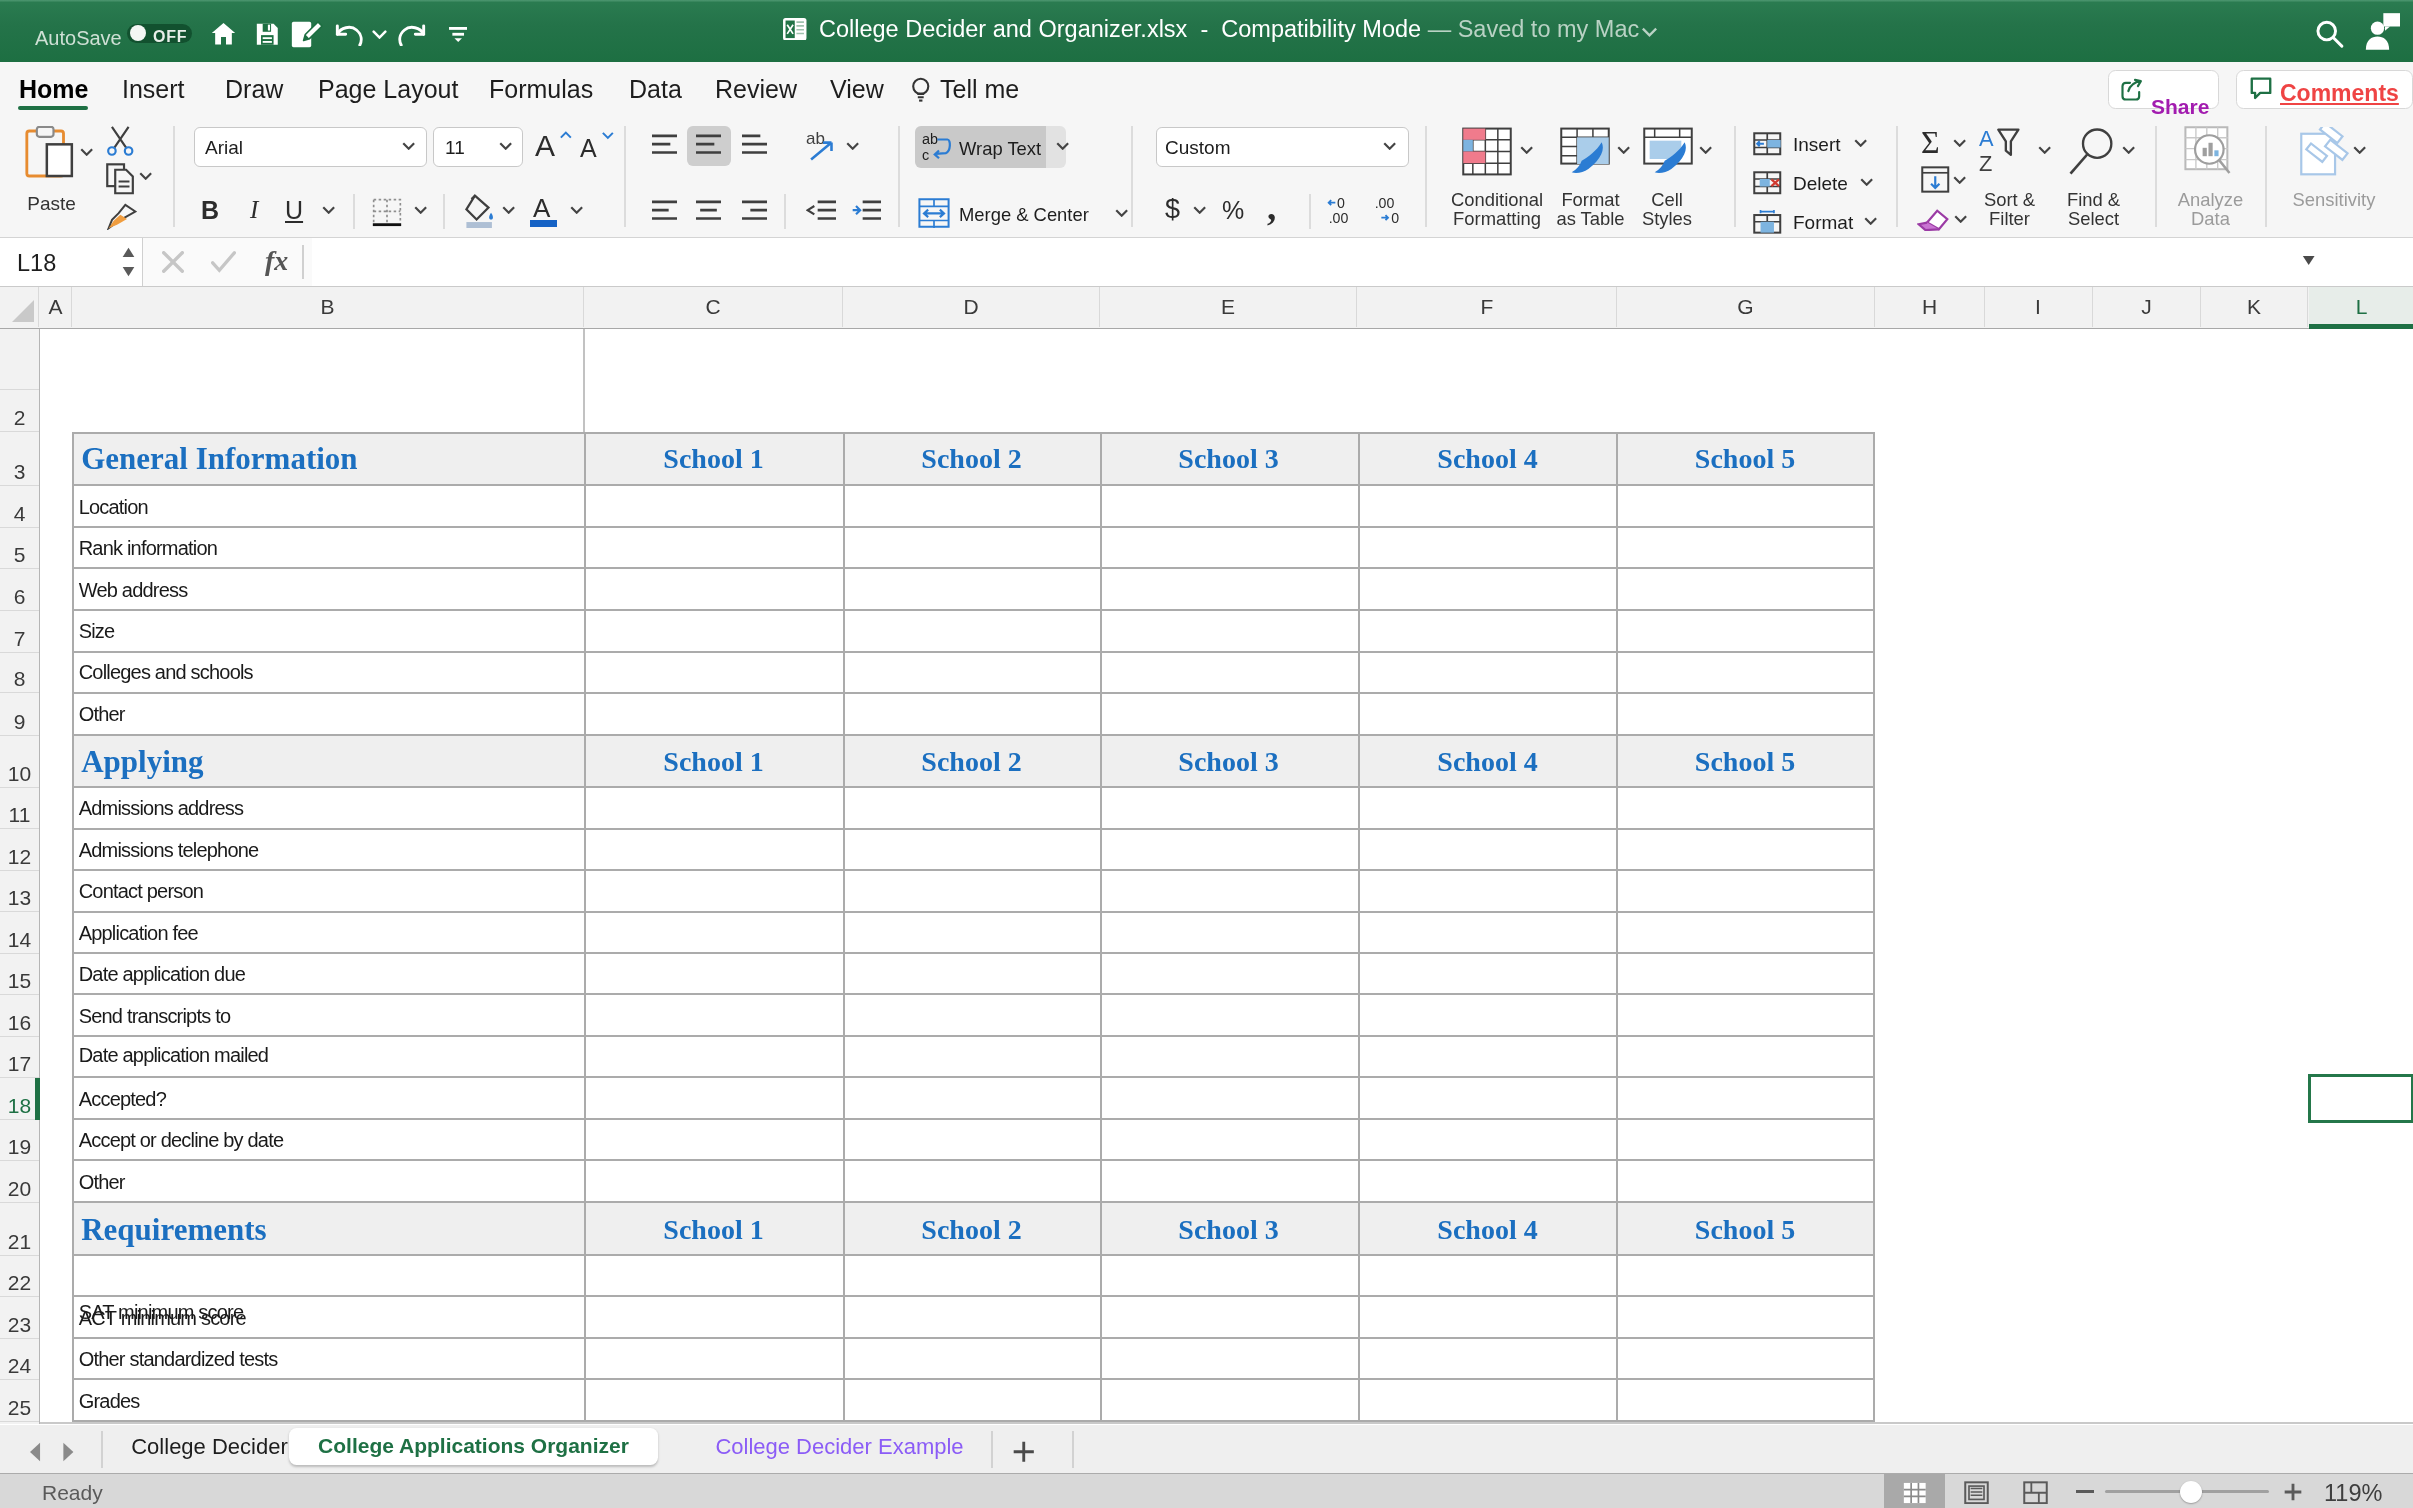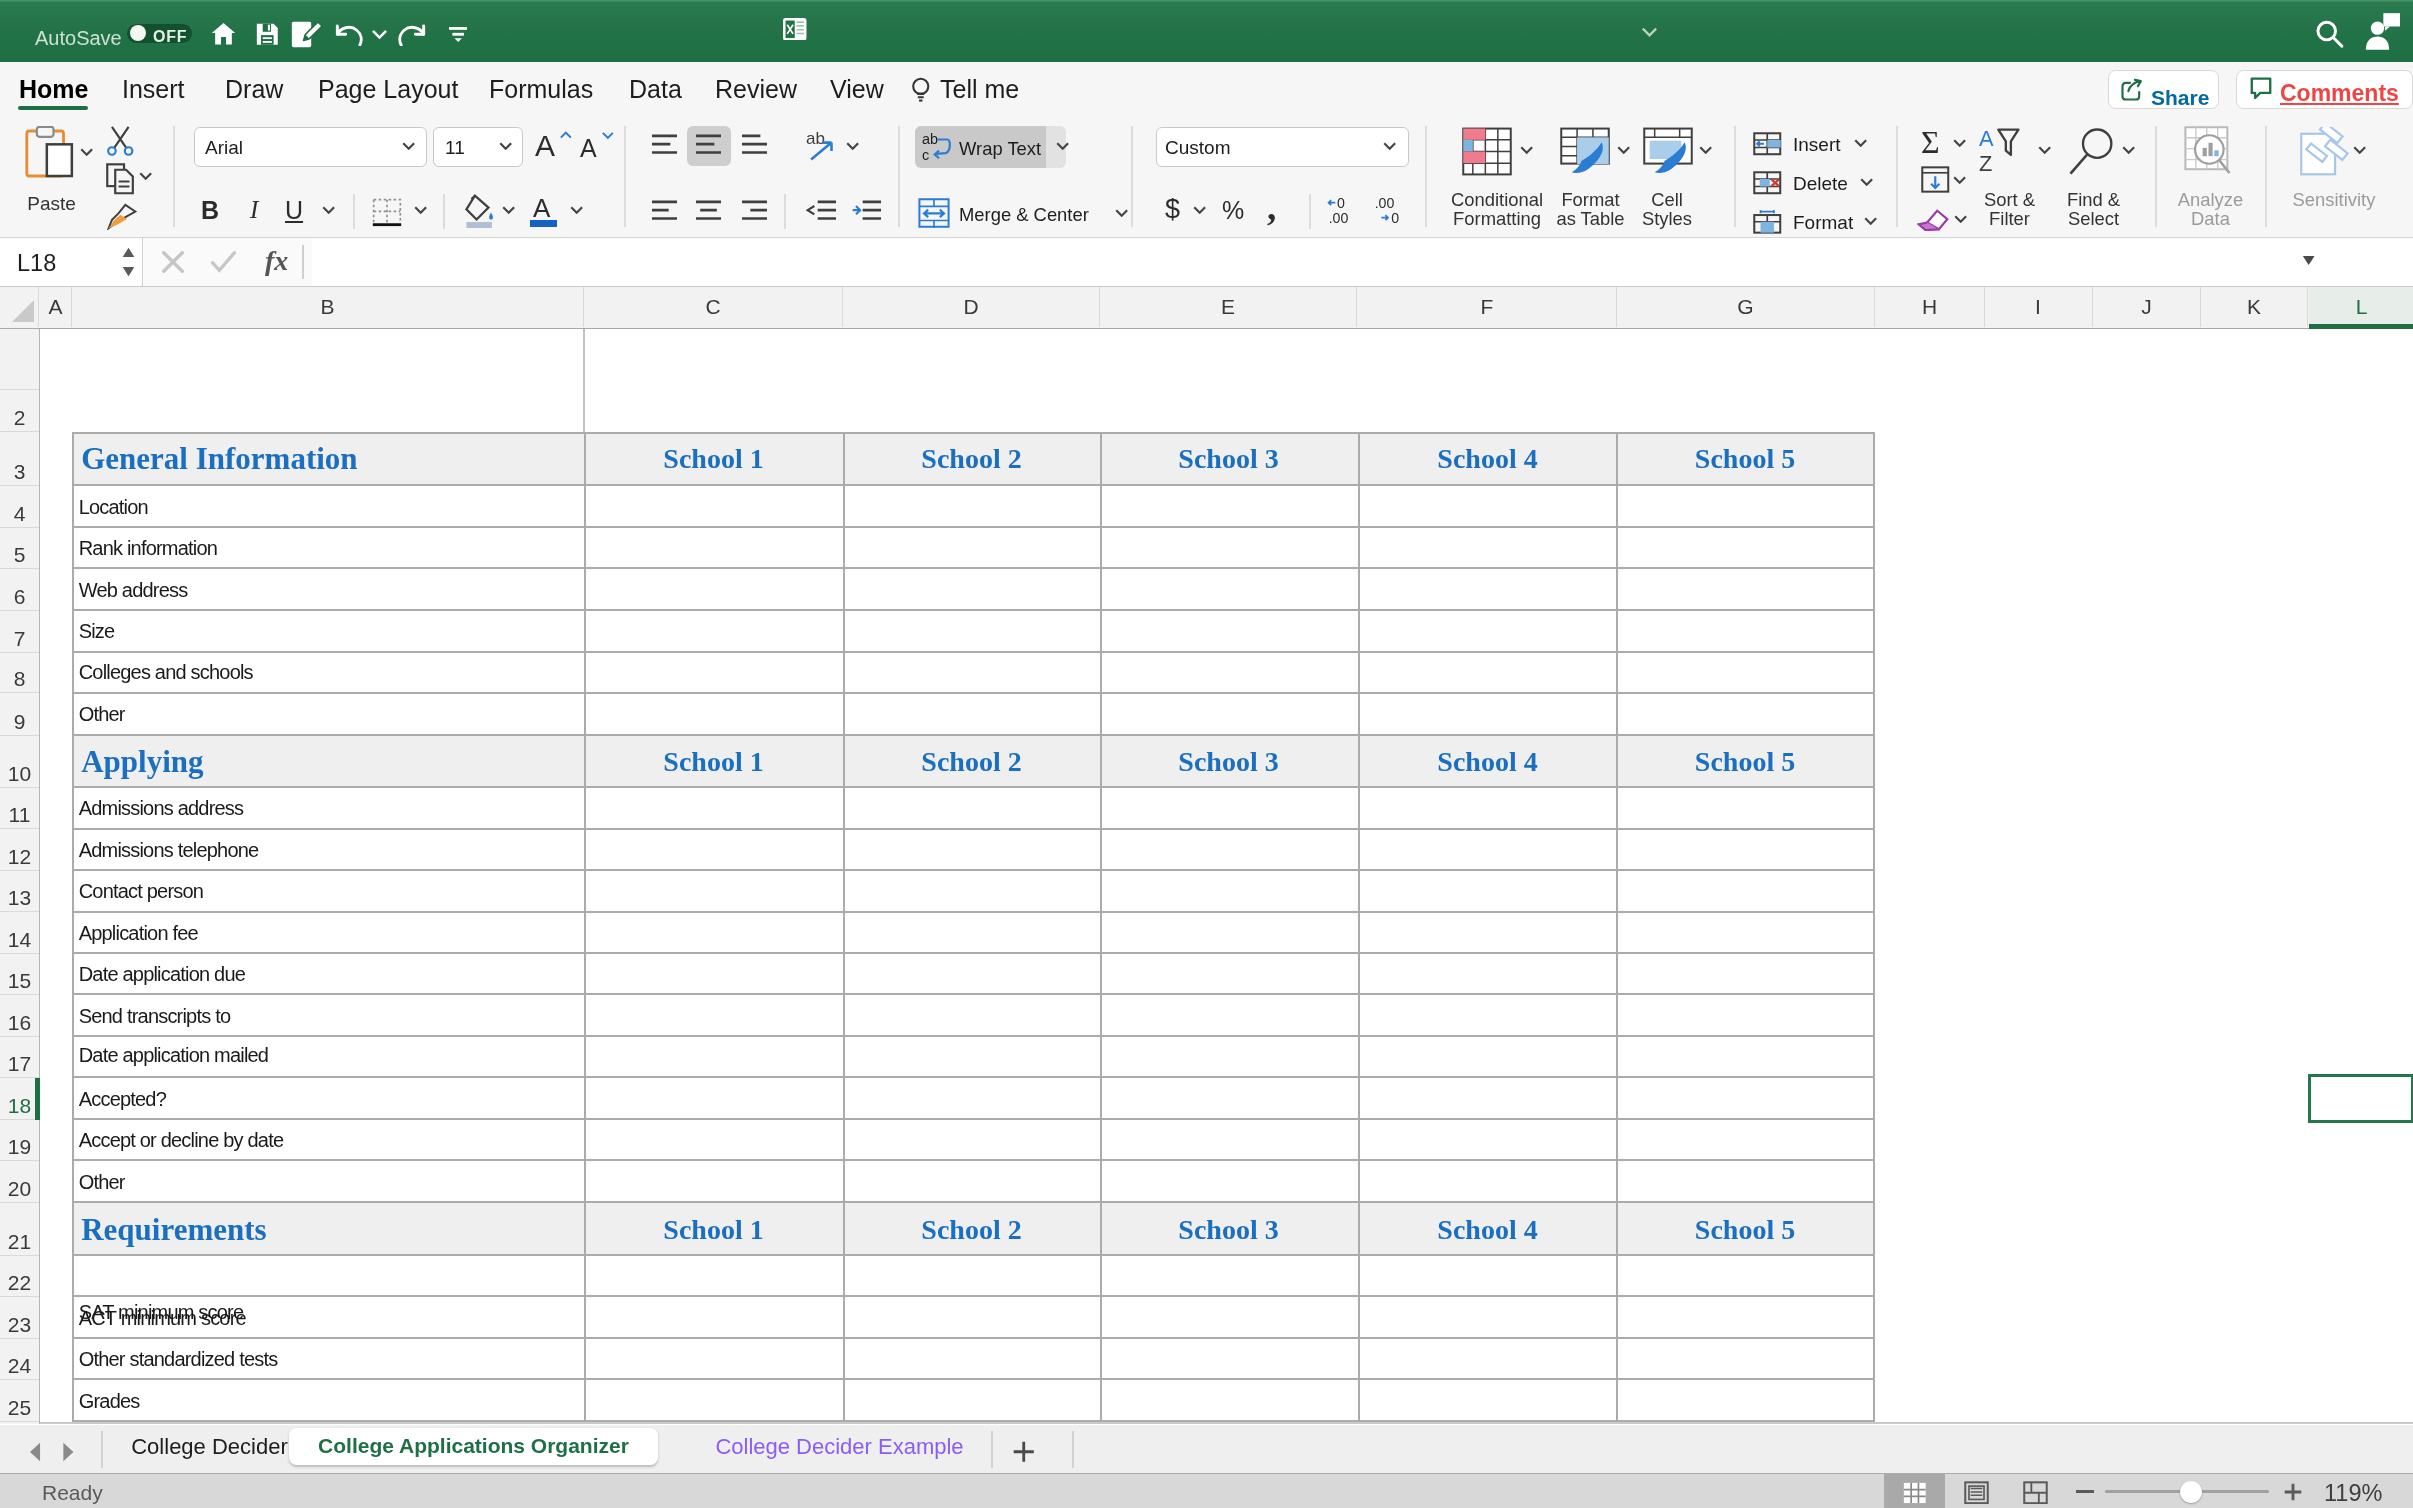--- a/index.html
+++ b/index.html
@@ -102,20 +102,21 @@
         <path d="M22 21 L32 31" stroke="#fff" stroke-width="3.5" stroke-linecap="round"></path>
       </svg>
 
     <svg class="abs" style="left:2365px;top:13.4px;" width="35" height="37" viewBox="0 0 42 44">
         <rect x="22" y="0" width="20" height="16" fill="#fff"></rect>
         <path d="M24 16 L24 21 L30 16 Z" fill="#fff"></path>
         <circle cx="15" cy="18" r="8" fill="#fff"></circle>
         <path d="M1 44 C1 32, 8 28, 15 28 C22 28, 29 32, 29 44 Z" fill="#fff"></path>
       </svg>
   </div>
+  <div id="wintitle" class="abs">College Decider and Organizer.xlsx&nbsp;&nbsp;-&nbsp;&nbsp;Compatibility Mode <span class="dim">— Saved to my Mac</span></div>
   <svg class="abs" style="left:1641px;top:27px;" width="17" height="10" viewBox="0 0 20 12">
       <path d="M2 2 L10 10 L18 2" fill="none" stroke="#b9d2c4" stroke-width="2.8"></path>
     </svg>
 
   <div id="ribbon" class="abs"></div>
   <div id="tabs" class="abs" style="left:0;top:62px;width:2413px;height:54px;">
     <div class="abs rtab" style="left:19px;font-weight:bold;color:#000;">Home</div>
     <div class="abs" style="left:17.6px;top:44px;width:70px;height:4.2px;background:#1e7044;border-radius:2.5px;"></div>
     <div class="abs rtab" style="left:122px;">Insert</div>
     <div class="abs rtab" style="left:225px;">Draw</div>
@@ -129,21 +130,21 @@
         <path d="M10 20 L18 20 M10.5 24 L17.5 24" stroke="#333" stroke-width="2.5"></path>
         <path d="M12 28 L16 28" stroke="#333" stroke-width="2.5"></path>
       </svg>
     <div class="abs rtab" style="left:940px;">Tell me</div>
 
     <div class="abs" style="left:2108px;top:8.4px;width:111px;height:39px;background:#fff;border:1.7px solid #d8d8d8;border-radius:7.5px;box-sizing:border-box;"></div>
     <svg class="abs" style="left:2120px;top:15px;" width="25" height="25" viewBox="0 0 30 30">
         <path d="M12 7 H7 Q3 7 3 11 V23 Q3 27 7 27 H19 Q23 27 23 23 V18" fill="none" stroke="#1e7044" stroke-width="2.6" stroke-linecap="round"></path>
         <path d="M10 17 C12 10 18 6 25 5 M25 5 L18 3.5 M25 5 L21.5 11" fill="none" stroke="#1e7044" stroke-width="2.6" stroke-linecap="round" stroke-linejoin="round"></path>
       </svg>
-    <div class="abs" style="left:2151px;top:24px;font-size:21px;font-weight:bold;color:#0369a1;">Share</div>
+    <div class="abs" style="left:2151px;top:33px;font-size:21px;font-weight:bold;color:#a21caf;">Share</div>
     <div class="abs" style="left:2236px;top:8.4px;width:177px;height:39px;background:#fff;border:1.7px solid #d8d8d8;border-radius:7.5px;box-sizing:border-box;"></div>
     <svg class="abs" style="left:2250px;top:15px;" width="22" height="23.5" viewBox="0 0 26 28">
         <path d="M2 2 H24 V19 H12 L6 25 V19 H2 Z" fill="none" stroke="#1e7044" stroke-width="2.8" stroke-linejoin="round"></path>
       </svg>
     <div class="abs" style="left:2280px;top:18.4px;font-size:23px;font-weight:bold;color:#ef4444;text-decoration:underline;">Comments</div>
   </div>
   <div id="controls" class="abs" style="left:0;top:62px;width:2413px;height:176px;">
 
     <svg class="abs" style="left:25px;top:64px;" width="52" height="65" viewBox="0 0 62 78">
         <rect x="2" y="6" width="44" height="54" rx="3" fill="none" stroke="#e78c30" stroke-width="3.4"></rect>

